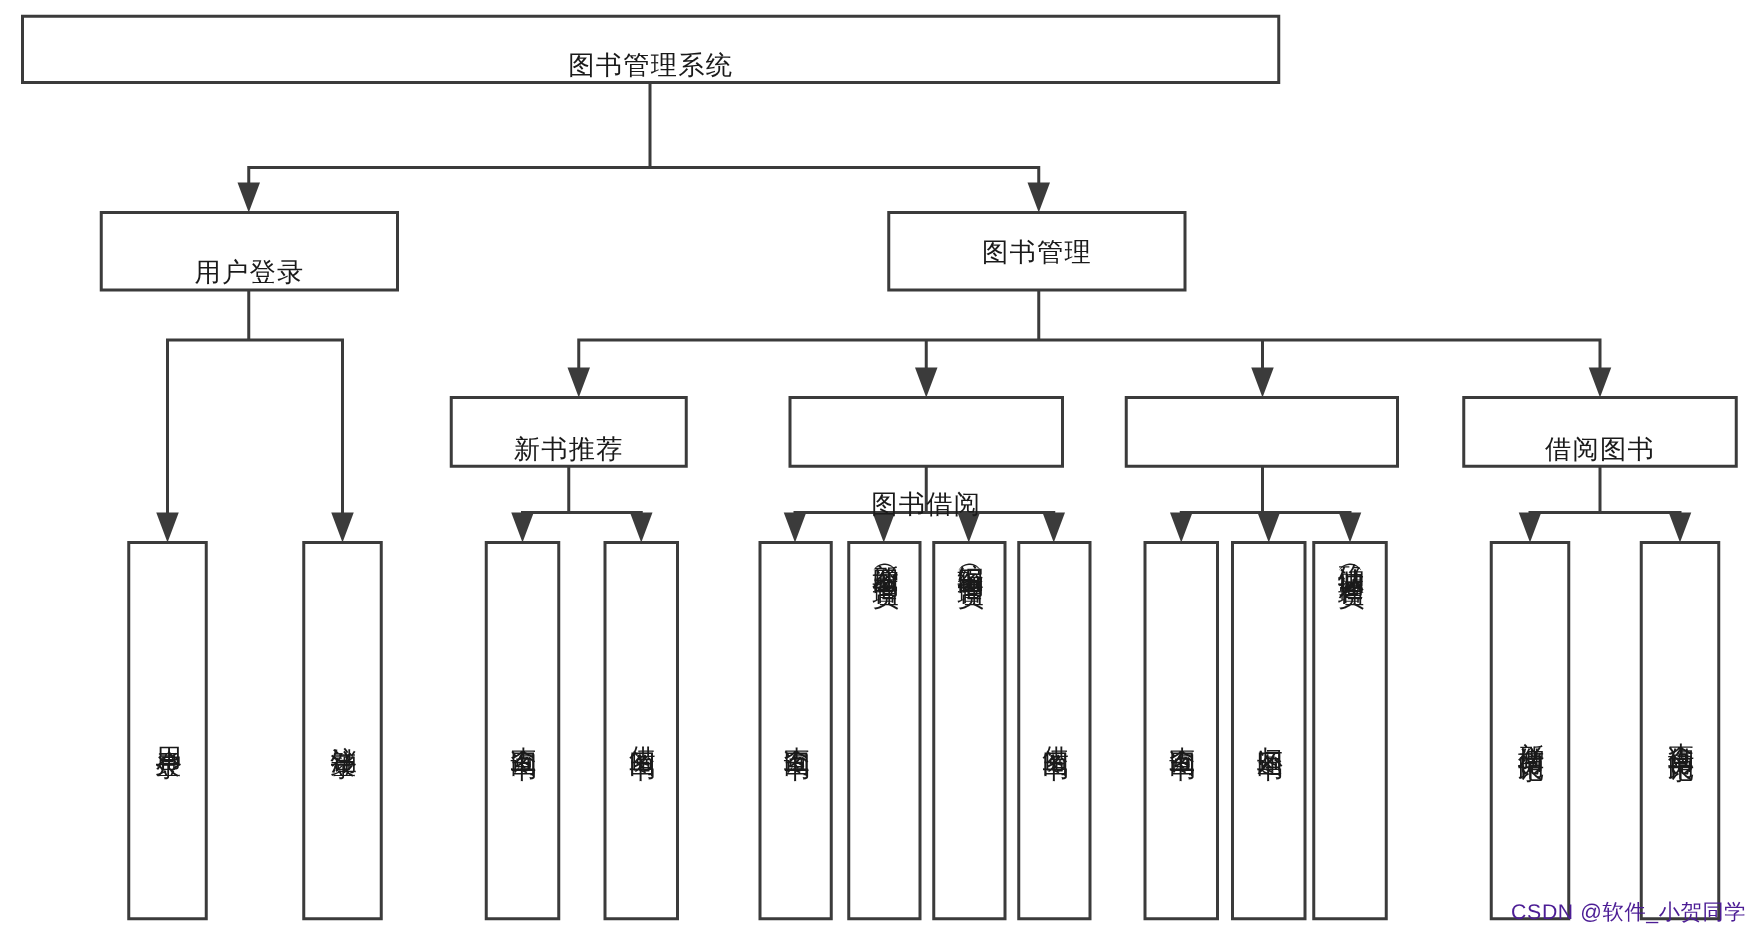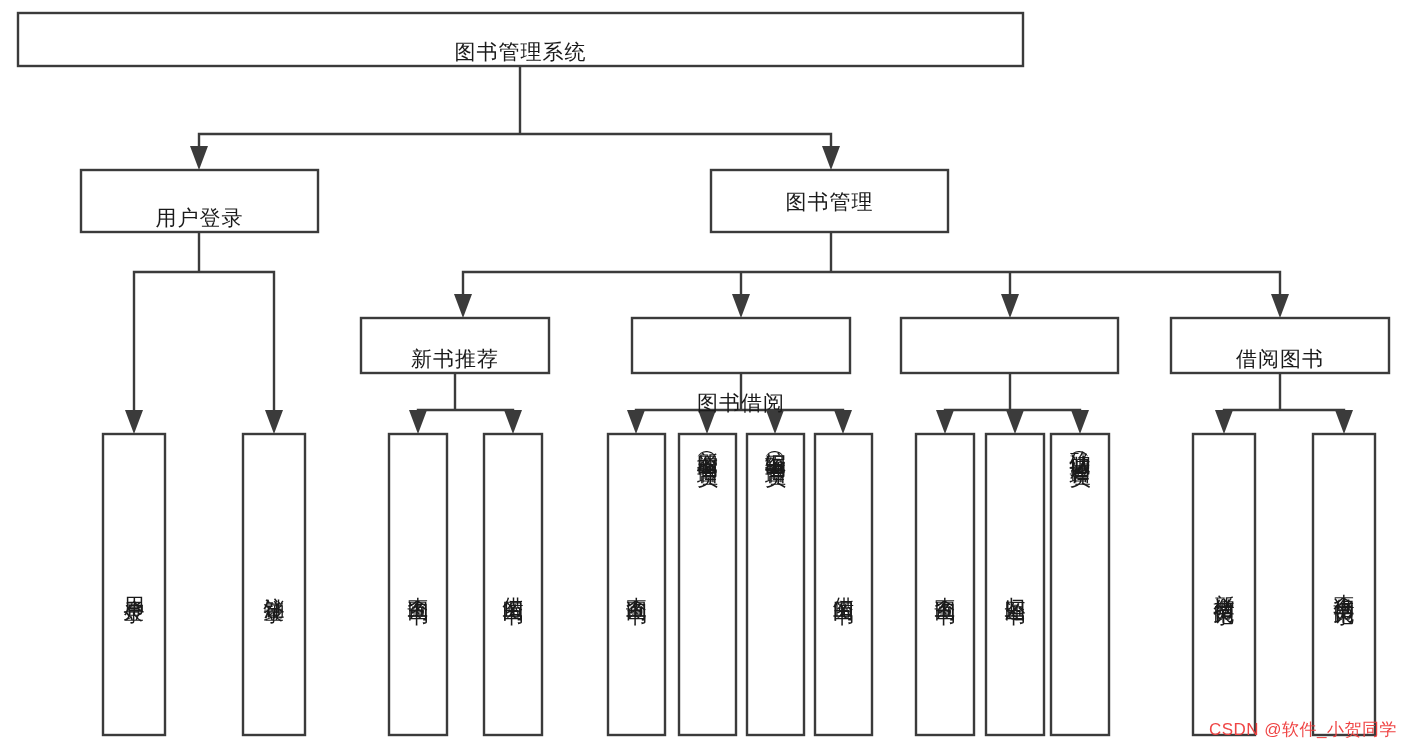--- a/index.html
+++ b/index.html
@@ -72,21 +72,21 @@
     color: #1a1a1a;
     letter-spacing: 1px;
     white-space: nowrap;
   }
   .watermark {
     position: absolute;
     right: 8px;
     bottom: 6px;
     font-family: "Liberation Sans", "DejaVu Sans", sans-serif;
     font-size: 17px;
-    color: #ef4444;
+    color: #4c1d95;
     letter-spacing: 0.5px;
     white-space: nowrap;
     pointer-events: none;
   }
 </style>
 </head>
 <body>
 
 <div id="diagram-root">
 

